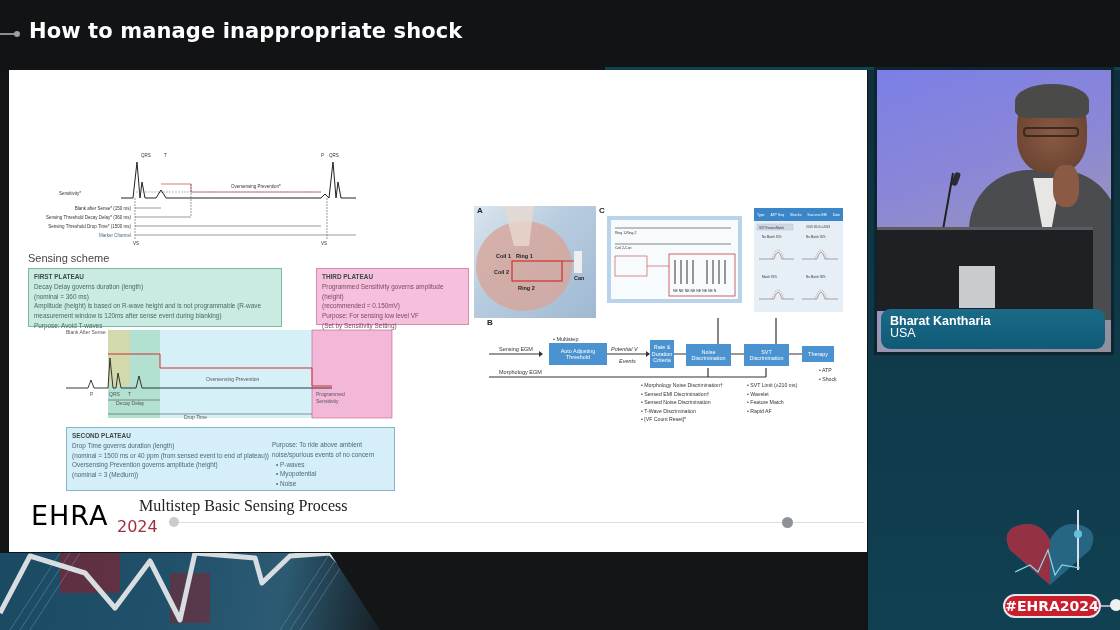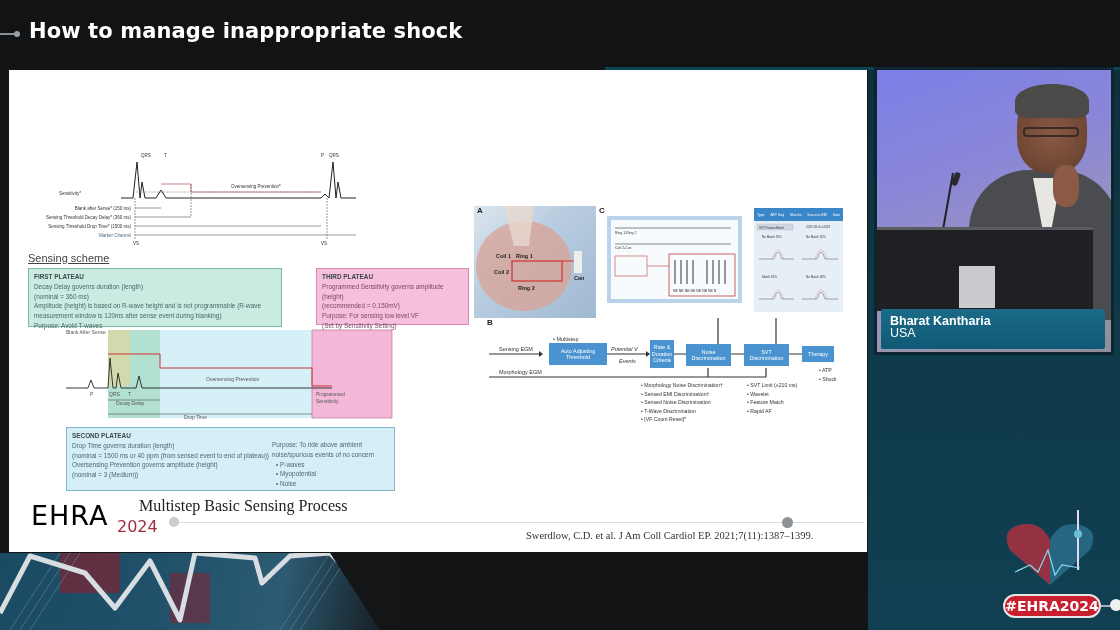--- a/index.html
+++ b/index.html
@@ -19,21 +19,21 @@
 
   
   .rightbg { position: absolute; left: 868px; top: 70px; width: 252px; height: 560px; background: linear-gradient(180deg, #0f2f3c 0%, #0f3a4a 50%, #104052 100%); }
 
   
   .slide { position: absolute; left: 9px; top: 70px; width: 858px; height: 482px; background: #ffffff; }
   .slide-title { position: absolute; left: 0; width: 858px; top: 17px; text-align: center; font-family: "Liberation Serif", serif; color: #c0202a; font-size: 25px; }
 
   .ecg-top { position: absolute; left: 12px; top: 72px; width: 335px; height: 110px; }
 
-  .scheme-label { position: absolute; left: 19px; top: 182px; font-size: 11px; color: #444; text-decoration: underline; }
+  .scheme-label { position: absolute; left: 19px; top: 182px; font-size: 11px; color: #444; }
 
   .box { position: absolute; border: 1px solid #8ab; font-size: 6.4px; color: #4a6a66; line-height: 9.8px; padding: 3px 5px; }
   .box .hd { font-weight: bold; color: #3a4a48; }
   .box.first { left: 19px; top: 198px; width: 254px; height: 59px; background: #c9ebe1; border-color: #7fb8a7; }
   .box.third { left: 307px; top: 198px; width: 153px; height: 57px; background: #f6bfdc; border-color: #d68ab5; color: #7a4a66; }
   .box.second { left: 57px; top: 357px; width: 329px; height: 64px; background: #d5eef7; border-color: #7fb8c8; color: #4a6a76; }
   .box.second .col2 { position: absolute; left: 205px; top: 12px; width: 120px; }
   .box.second ul { list-style: none; padding-left: 4px; }
 
   .diagram-mid { position: absolute; left: 57px; top: 258px; width: 335px; height: 92px; }
@@ -65,21 +65,21 @@
   .video .person-head { position: absolute; left: 140px; top: 18px; width: 70px; height: 85px; border-radius: 45% 45% 40% 40%; background: radial-gradient(circle at 50% 55%, #8a5a44 0%, #6f4734 60%, #4a3328 100%); }
   .video .hair { position: absolute; left: 138px; top: 14px; width: 74px; height: 34px; border-radius: 50% 50% 20% 20%; background: #4a4a48; }
   .video .glasses { position: absolute; left: 146px; top: 57px; width: 56px; height: 10px; border: 2px solid #3a2a22; border-radius: 4px; }
   .video .suit { position: absolute; left: 92px; top: 100px; width: 150px; height: 150px; border-radius: 40% 40% 0 0; background: #4a4c50; }
   .video .shirt { position: absolute; left: 156px; top: 108px; width: 28px; height: 60px; background: #e8e6e2; clip-path: polygon(0 0, 100% 0, 60% 100%, 40% 100%); }
   .video .hand { position: absolute; left: 176px; top: 95px; width: 26px; height: 42px; border-radius: 40%; background: #8a5a44; }
   .video .podium { position: absolute; left: 0px; top: 157px; width: 216px; height: 84px; background: #1e2024; border-top: 3px solid #5a5c62; }
   .video .podium-top { position: absolute; left: 82px; top: 196px; width: 36px; height: 42px; background: #c9cbcf; }
   .video .mic { position: absolute; left: 75px; top: 103px; width: 2px; height: 135px; background: #222; transform: rotate(10deg); transform-origin: top; }
   .video .micL { position: absolute; left: 76px; top: 102px; width: 6px; height: 14px; background: #2a2a30; border-radius: 3px; transform: rotate(20deg); }
-  .nameplate { position: absolute; left: 881px; top: 309px; width: 224px; height: 40px; background: linear-gradient(180deg, #1a6a88 0%, #0f5a76 100%); border-radius: 2px; }
+  .nameplate { position: absolute; left: 881px; top: 309px; width: 224px; height: 40px; background: linear-gradient(180deg, #1a6a88 0%, #0f5a76 100%); border-radius: 9px; }
   .nameplate .name { position: absolute; left: 9px; top: 5px; font-size: 12.5px; font-weight: bold; color: #fff; font-family: "Liberation Sans", sans-serif; }
   .nameplate .country { position: absolute; left: 9px; top: 17px; font-size: 12.5px; color: #fff; font-family: "Liberation Sans", sans-serif; }
 
   .video-frame { position: absolute; left: 874px; top: 67px; width: 240px; height: 288px; border: 3px solid #0d2530; pointer-events: none; }
 
   
   .badge-art { position: absolute; left: 1000px; top: 510px; width: 100px; height: 80px; }
   .hashtag { position: absolute; left: 1003px; top: 594px; width: 98px; height: 24px; border-radius: 12px; background: #c81e2e; color: #fff; font-weight: bold; font-size: 14px; display: flex; align-items: center; justify-content: center; font-family: "DejaVu Sans", sans-serif; border: 2px solid #e8e8ea; }
   .hash-line { position: absolute; left: 1101px; top: 605px; width: 12px; height: 2px; background: #aab; }
   .hash-dot { position: absolute; left: 1110px; top: 599px; width: 12px; height: 12px; border-radius: 50%; background: #f0f0f0; }
@@ -322,21 +322,20 @@
         <div>• Rapid AF</div>
       </div>
     </div>
 
     <div class="ehra-logo">EHRA</div>
     <div class="ehra-year">2024</div>
     <div class="subtitle">Multistep Basic Sensing Process</div>
     <div class="tl-line"></div>
     <div class="tl-dot1"></div>
     <div class="tl-dot2"></div>
-    <div class="citation">Swerdlow, C.D. et al. J Am Coll Cardiol EP. 2021;7(11):1387–1399.</div>
   </div>
 
   <div class="video">
     <div class="suit"></div>
     <div class="shirt"></div>
     <div class="person-head"></div>
     <div class="hair"></div>
     <div class="glasses"></div>
     <div class="hand"></div>
     <div class="mic"></div>

